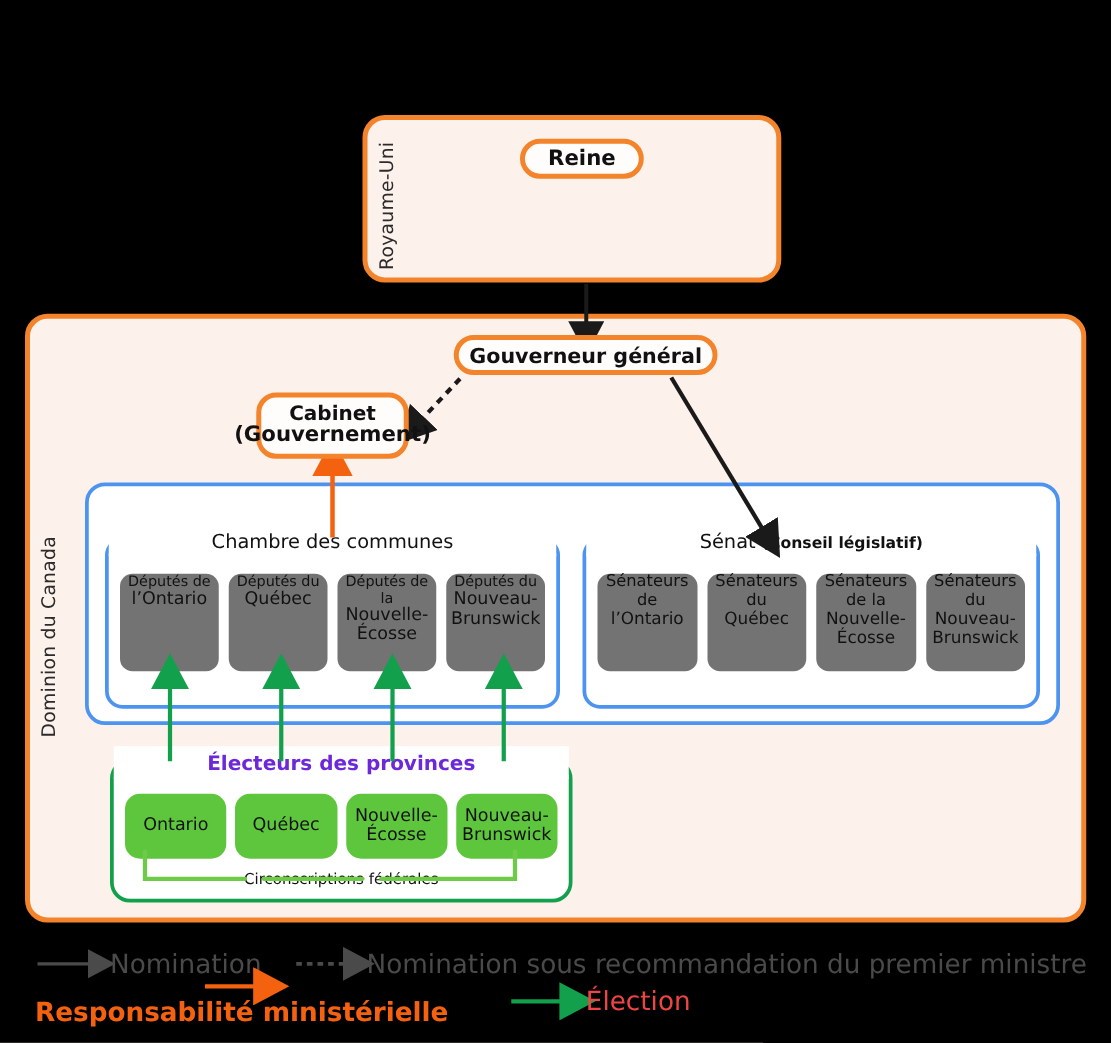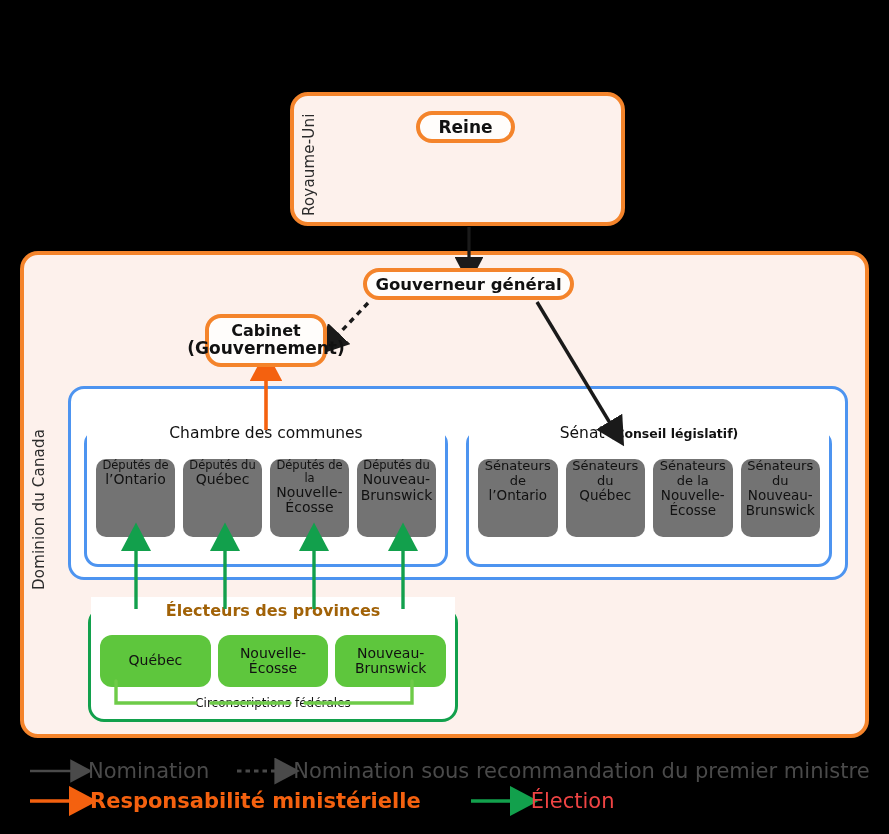--- a/index.html
+++ b/index.html
@@ -79,21 +79,21 @@
   .cell.sen .name{font-size:13.5px;}
 
   
   .frame-elect{
     left:88px;top:607px;width:370px;height:115px;
     background:#ffffff;border:3px solid #12a04c;border-radius:16px;
   }
   .elect-title{
     position:absolute;top:-13px;left:0;right:0;height:26px;background:#ffffff;
     display:flex;align-items:center;justify-content:center;
-    font-size:16px;font-weight:bold;color:#a16207;
+    font-size:16px;font-weight:bold;color:#6d28d9;
   }
   .prov-cells{position:absolute;left:9px;right:9px;top:25px;display:flex;gap:7px;}
   .prov{
     flex:1;height:52px;background:#5ec63d;border-radius:12px;
     display:flex;align-items:center;justify-content:center;text-align:center;
     color:#111;font-size:14px;line-height:1.1;padding:0 2px;box-sizing:border-box;
   }
   .circ-label{
     position:absolute;left:0;right:0;top:84px;height:18px;
     display:flex;align-items:center;justify-content:center;
@@ -173,20 +173,21 @@
         <span class="lead">Sénateurs du</span>
         <span class="name">Nouveau-Brunswick</span>
       </div>
     </div>
   </div>
 
 
   <div class="abs frame-elect">
     <div class="elect-title">Électeurs des provinces</div>
     <div class="prov-cells">
+      <div class="prov">Ontario</div>
       <div class="prov">Québec</div>
       <div class="prov">Nouvelle-Écosse</div>
       <div class="prov">Nouveau-Brunswick</div>
     </div>
     <div class="circ-label">
       <span>Circonscriptions fédérales</span>
     </div>
   </div>
 
   <div class="abs box-cabinet" style="z-index:7;">
@@ -237,21 +238,21 @@
         <span class="ltext">Nomination</span>
       </div>
       <div class="legend-item lg-gray">
         <svg width="58" height="16">
           <line x1="2" y1="8" x2="46" y2="8" stroke="#4a4a4a" stroke-width="3" stroke-dasharray="4.5,4" marker-end="url(#ah-gray)"></line>
         </svg>
         <span class="ltext">Nomination sous recommandation du premier ministre</span>
       </div>
     </div>
     <div class="legend-row">
-      <div class="legend-item lg-orange" style="margin-right:48px;">
+      <div class="legend-item lg-orange" style="margin-right:48px;flex-direction:column;">
         <svg width="62" height="18">
           <line x1="2" y1="9" x2="48" y2="9" stroke="#f4610f" stroke-width="3.4" marker-end="url(#ah-orange)"></line>
         </svg>
         <span class="ltext">Responsabilité ministérielle</span>
       </div>
       <div class="legend-item lg-green">
         <svg width="62" height="18">
           <line x1="2" y1="9" x2="48" y2="9" stroke="#12a04c" stroke-width="3.4" marker-end="url(#ah-green)"></line>
         </svg>
         <span class="ltext">Élection</span>

